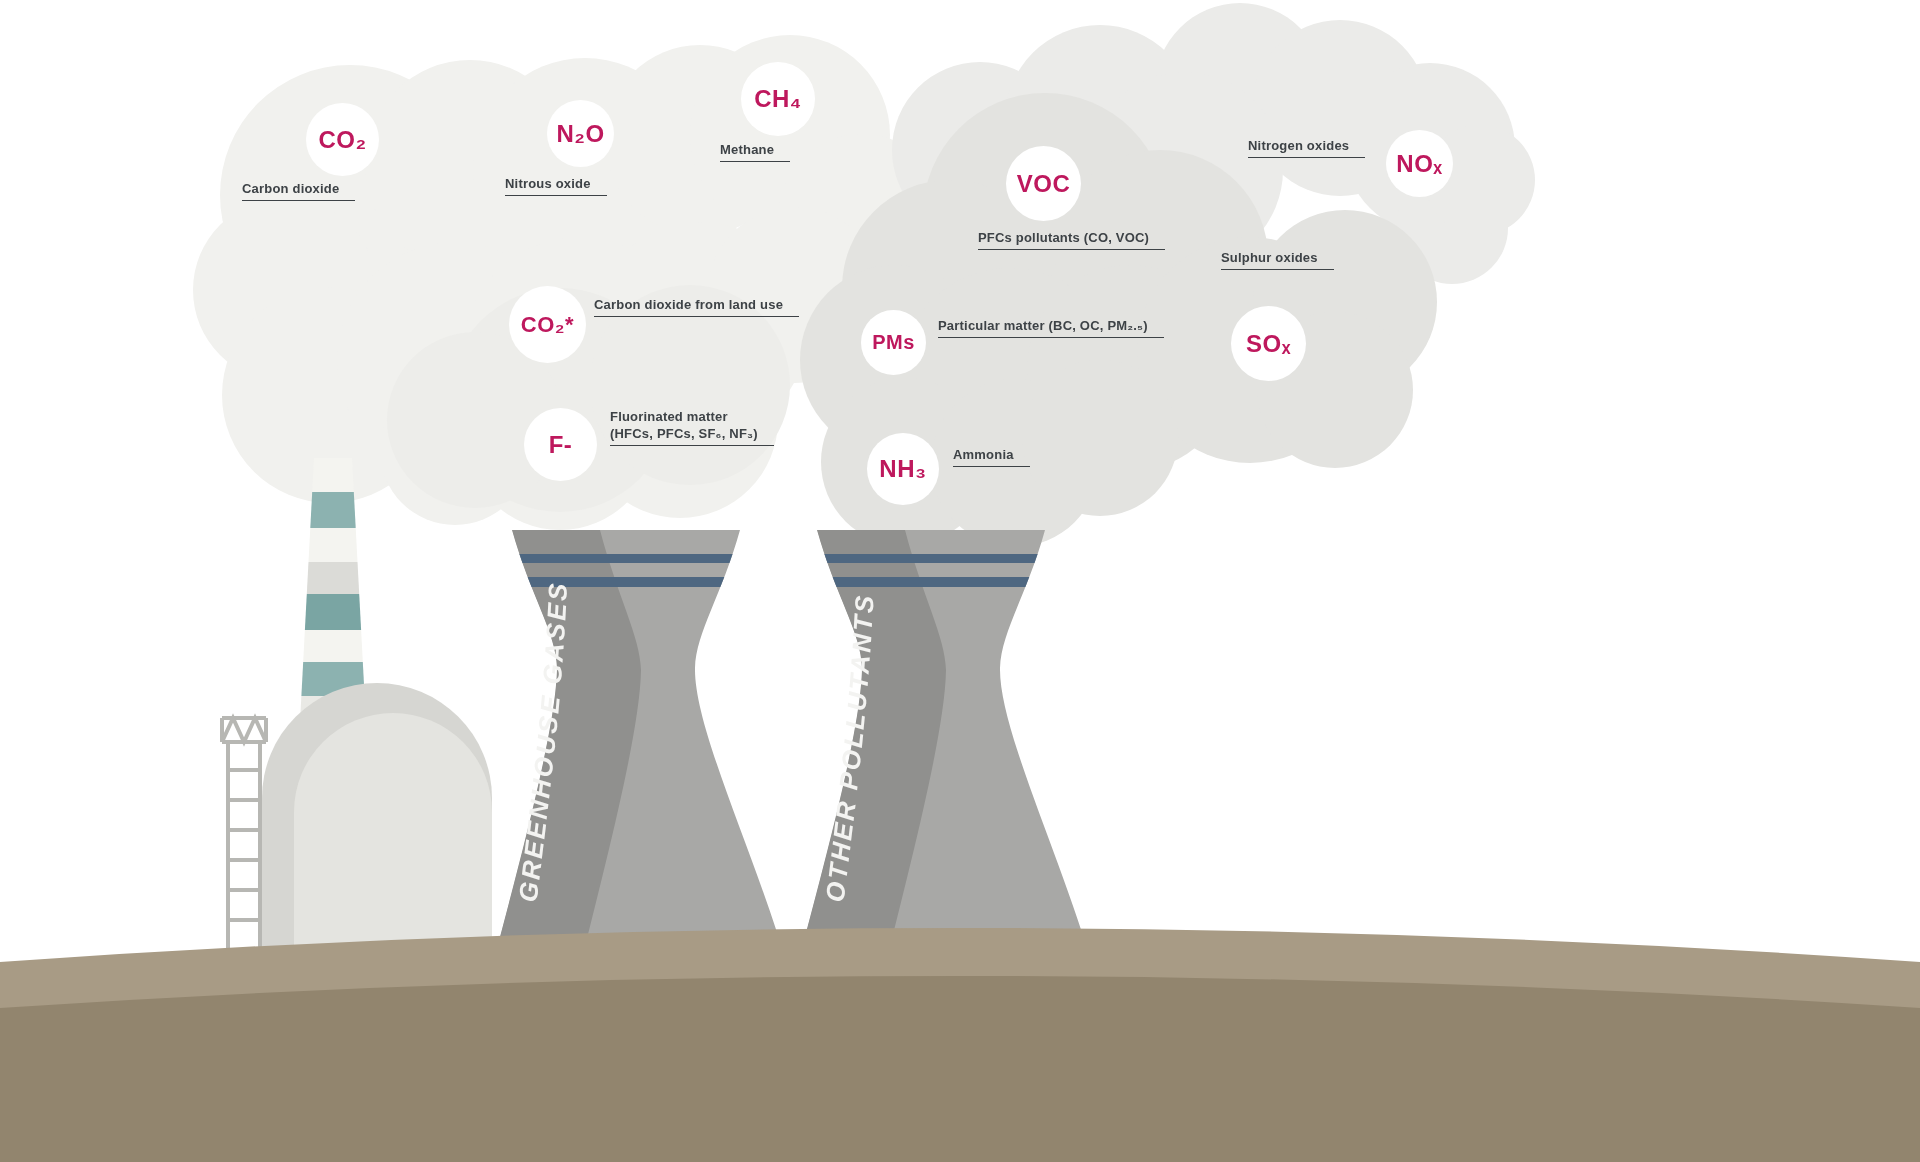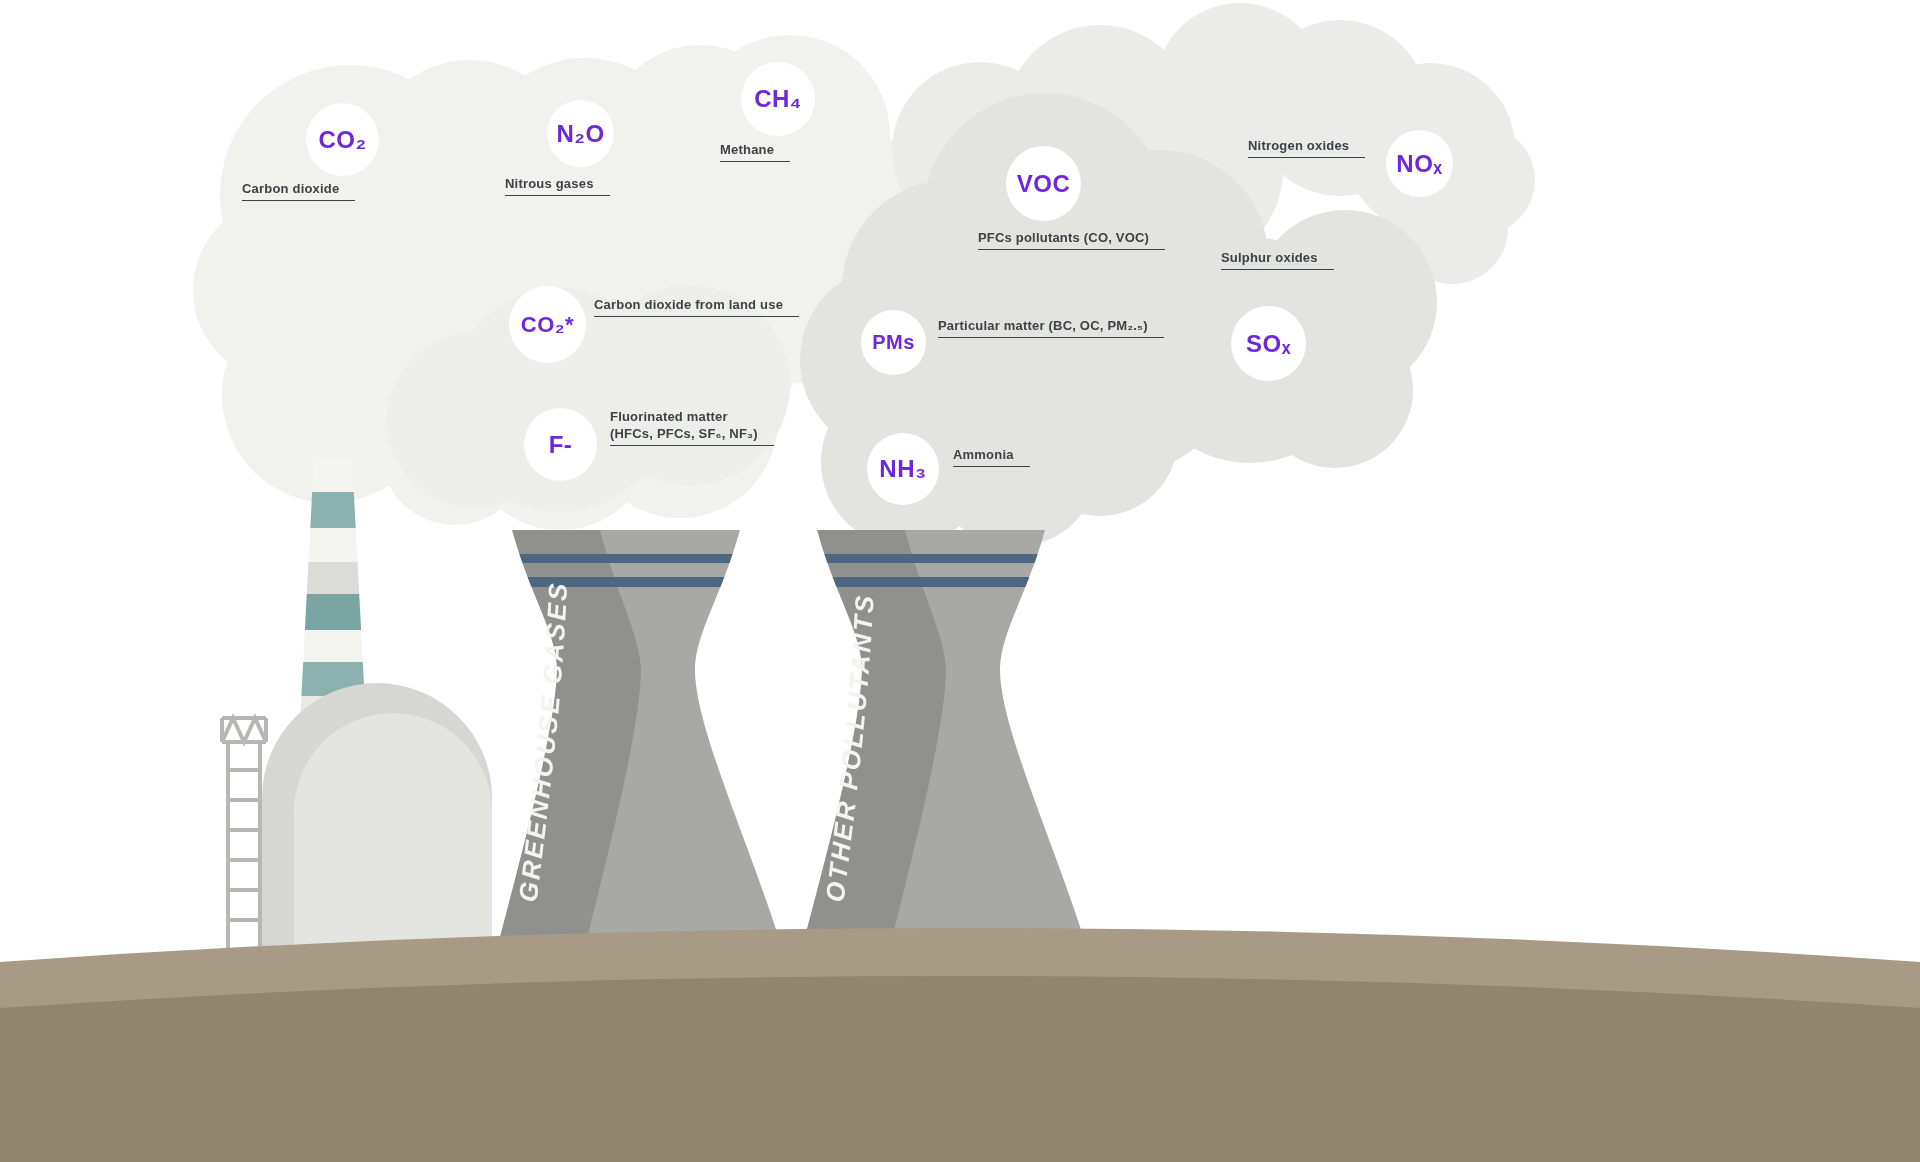--- a/index.html
+++ b/index.html
@@ -7,21 +7,21 @@
   body { font-family:"Liberation Sans","DejaVu Sans",sans-serif; }
   #stage {
     position:relative; width:1920px; height:1162px; overflow:hidden; background:#ffffff;
   }
   #scene { position:absolute; left:0; top:0; }
   .overlay { position:absolute; left:0; top:0; width:1920px; height:1162px; z-index:5; pointer-events:none; }
 
   .bubble {
     position:absolute; background:#ffffff; border-radius:50%;
     display:flex; align-items:center; justify-content:center;
-    font-weight:700; font-size:24px; color:#6d28d9; letter-spacing:.5px;
+    font-weight:700; font-size:24px; color:#be185d; letter-spacing:.5px;
   }
   .elabel {
     position:absolute; font-size:13px; font-weight:700; color:#3d4246; letter-spacing:.2px;
     white-space:nowrap;
   }
   .elabel .u { display:inline-block; border-bottom:1.5px solid #3d4246; padding:0 16px 4px 0; }
   .elabel .line1 { display:block; padding-bottom:2px; }
 
   .tower-text {
     font-family:"Liberation Sans","DejaVu Sans",sans-serif;
@@ -188,21 +188,21 @@
       <span>CO₂</span>
     </div>
     <div class="elabel" id="l-co2">
       <span class="u">Carbon dioxide</span>
     </div>
 
     <div class="bubble" id="b-n2o">
       <span>N₂O</span>
     </div>
     <div class="elabel" id="l-n2o">
-      <span class="u">Nitrous gases</span>
+      <span class="u">Nitrous oxide</span>
     </div>
 
     <div class="bubble" id="b-ch4">
       <span>CH₄</span>
     </div>
     <div class="elabel" id="l-ch4">
       <span class="u">Methane</span>
     </div>
 
     <div class="bubble" id="b-co2l">

